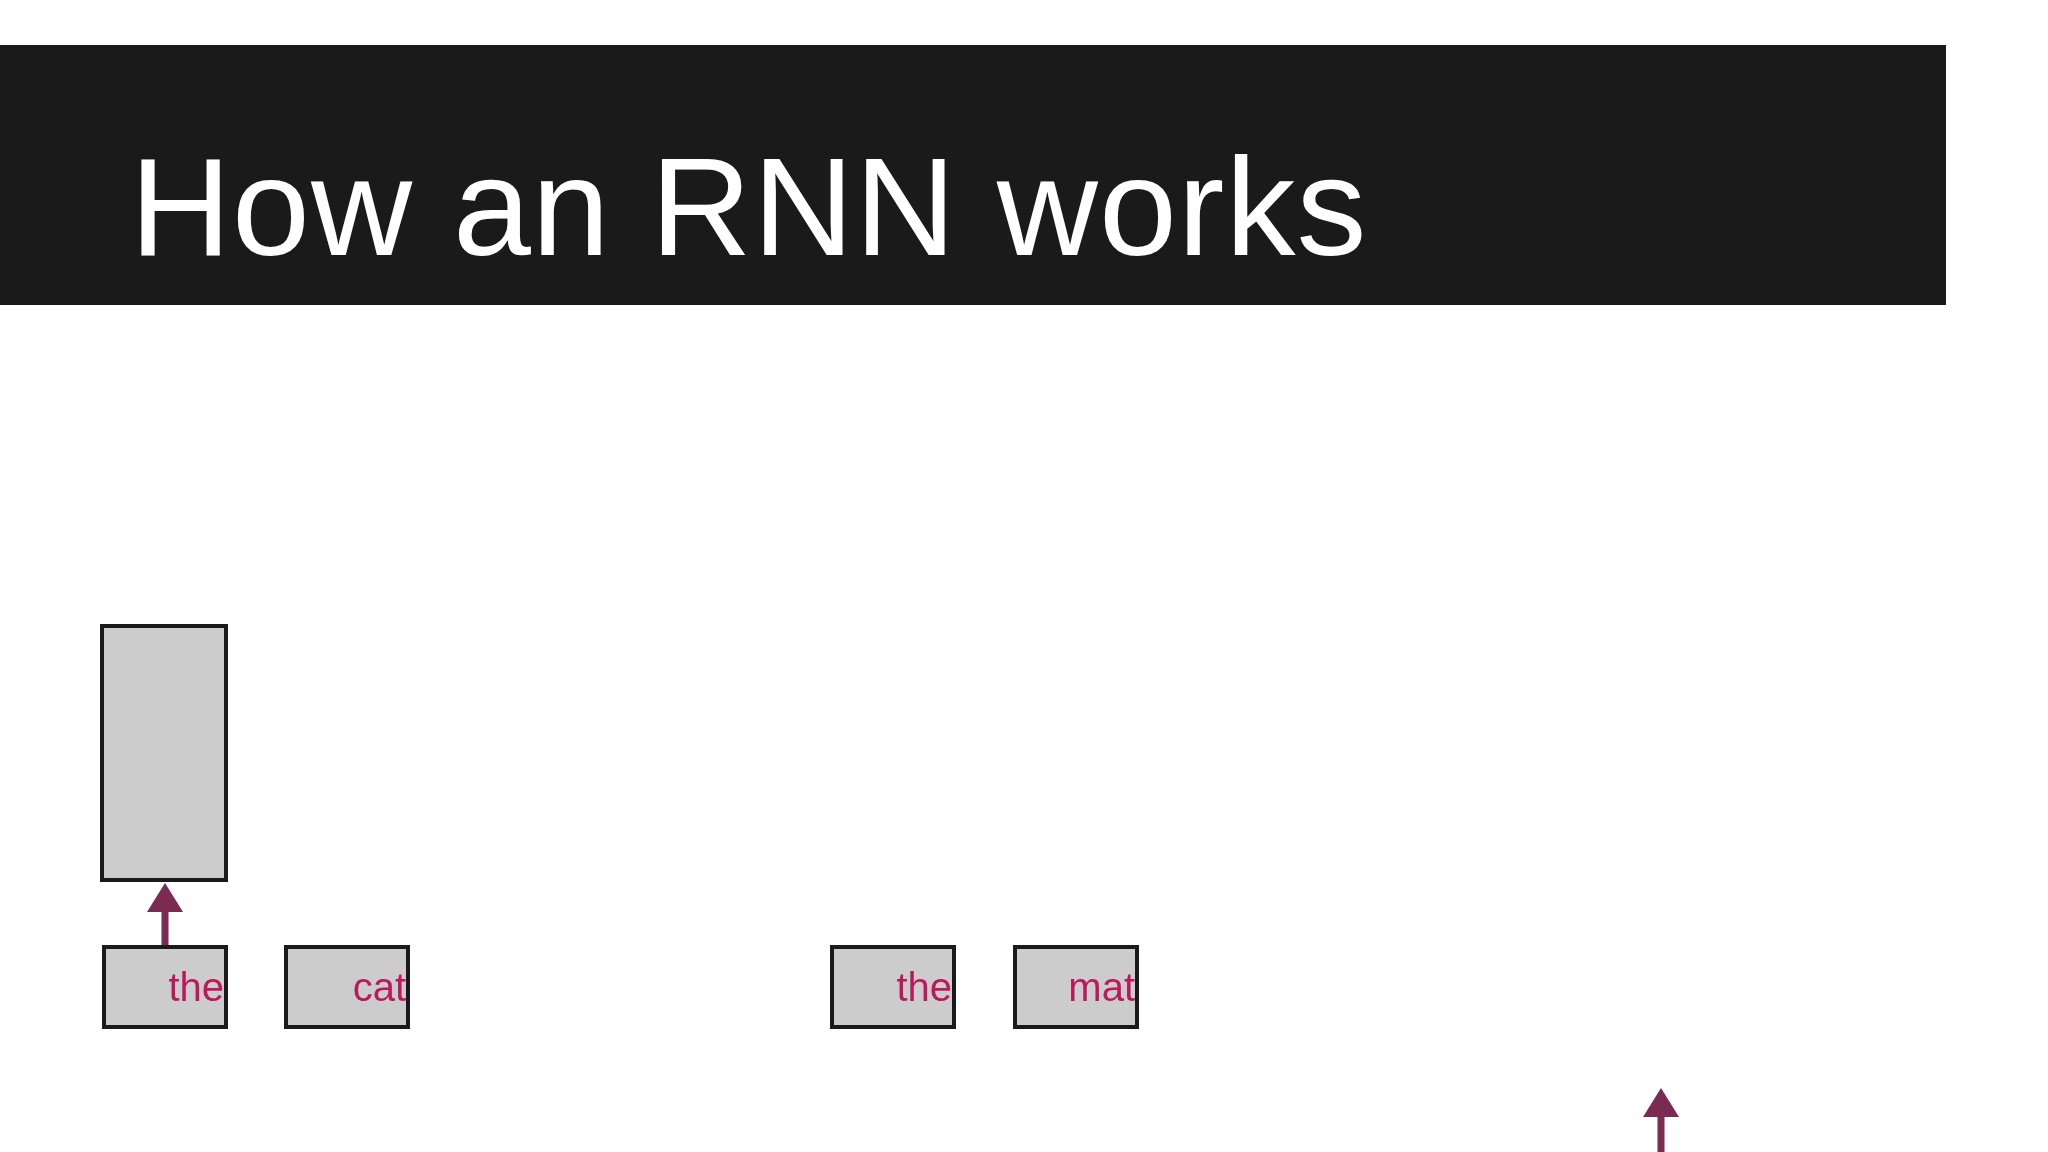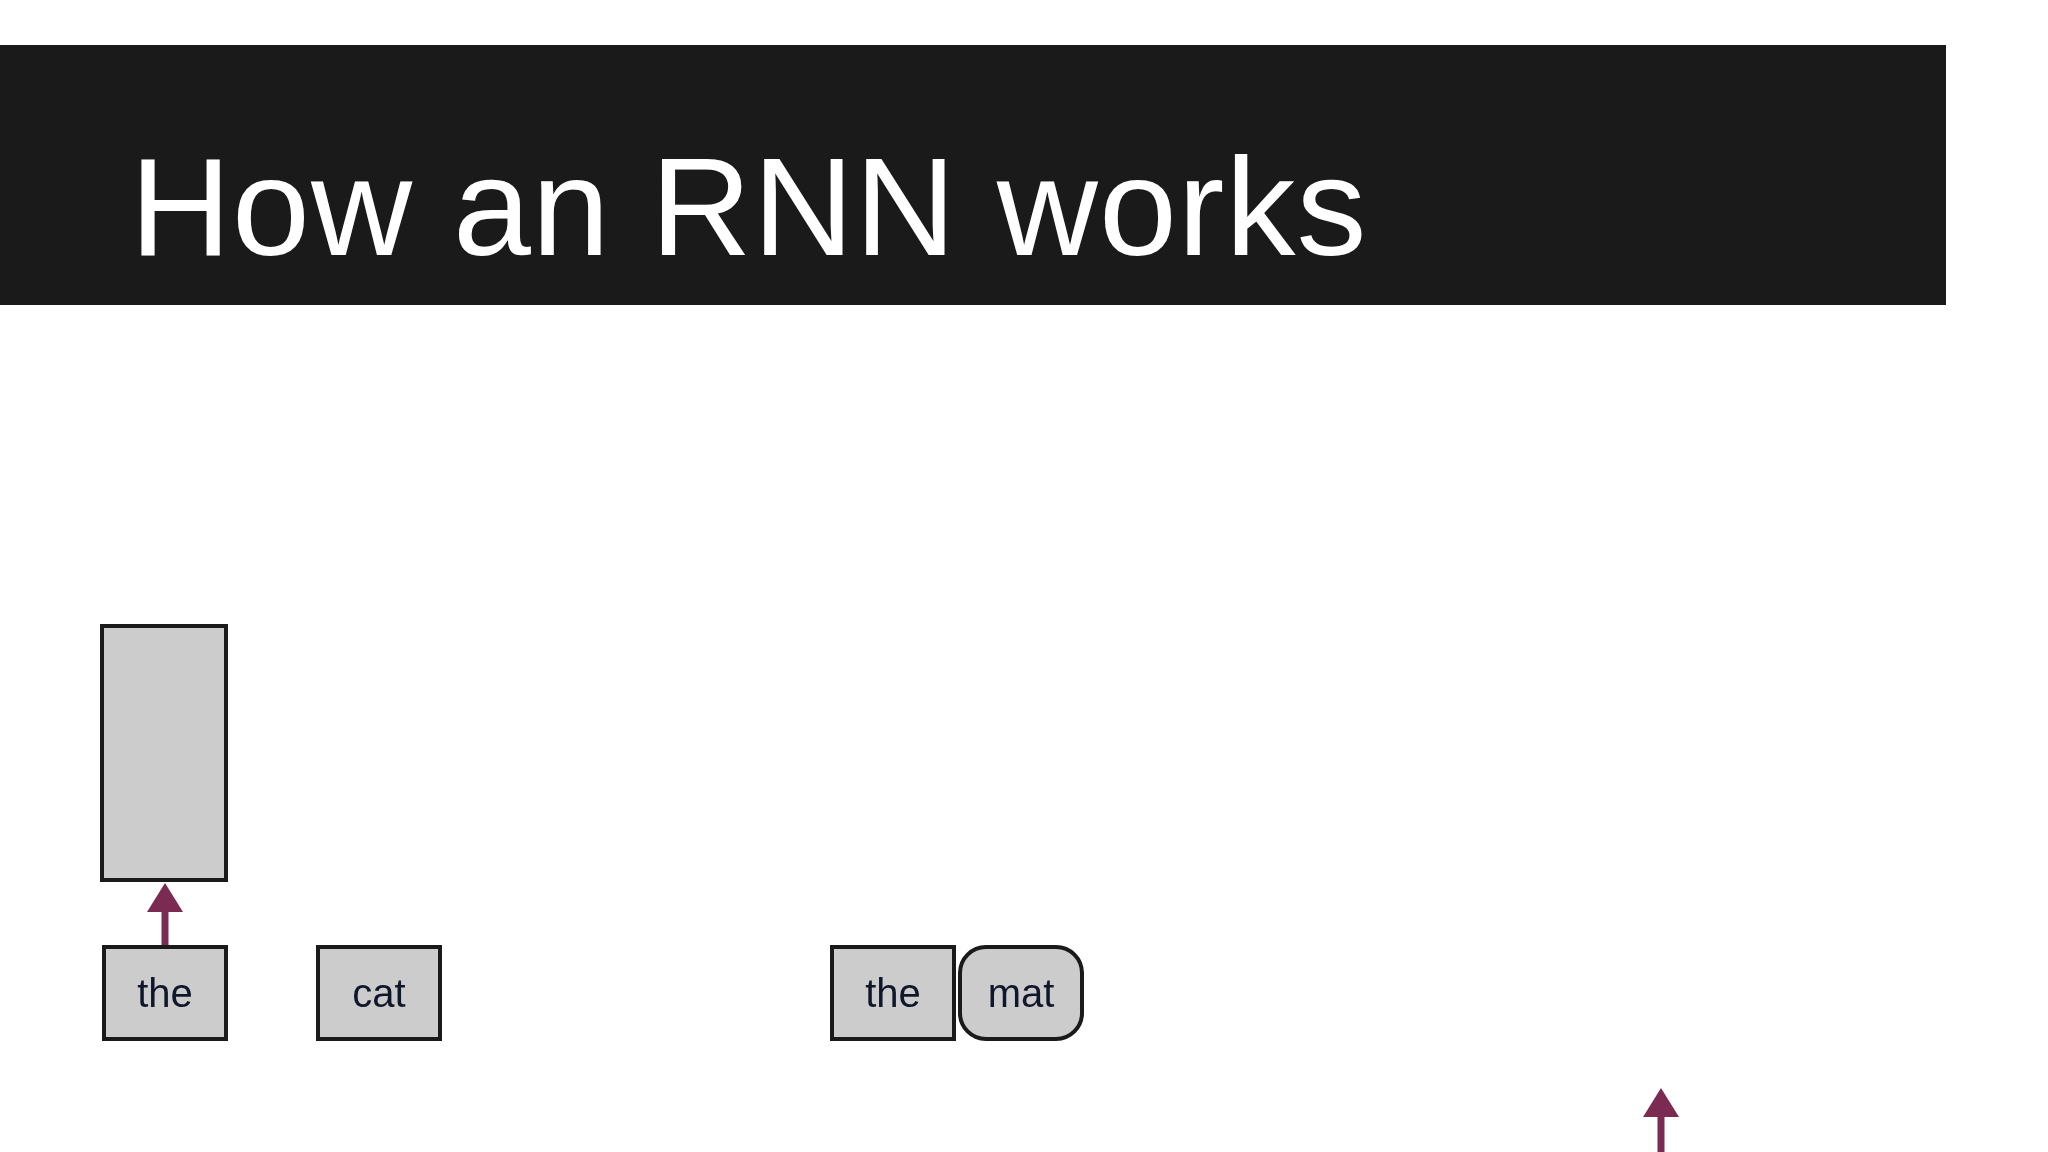--- a/index.html
+++ b/index.html
@@ -43,26 +43,26 @@
   }
   .hidden-box {
     left: 100px;
     top: 624px;
     width: 128px;
     height: 258px;
   }
   .word-box {
     top: 945px;
     width: 126px;
-    height: 96px;
+    height: 84px;
     display: flex;
     align-items: center;
-    justify-content: center;
+    justify-content: flex-end;
     font-size: 40px;
-    color: #0f172a;
+    color: #be185d;
   }
   .arrow-svg {
     position: absolute;
     overflow: visible;
   }
   .legend-label {
     position: absolute;
     left: 1700px;
     top: 1096px;
     font-size: 42px;
@@ -82,27 +82,27 @@
   <div class="box hidden-box"></div>
 
   <svg class="arrow-svg" style="left:140px; top:880px;" width="50" height="65">
     <rect x="21.5" y="29" width="7" height="36" fill="#7b2a52"></rect>
     <polygon points="25,3 7,32 43,32" fill="#7b2a52"></polygon>
   </svg>
 
   <div class="box word-box" style="left:102px;">
     <span>the</span>
   </div>
-  <div class="box word-box" style="left:284px;margin-left:32px;">
+  <div class="box word-box" style="left:284px;">
     <span>cat</span>
   </div>
   <div class="box word-box" style="left:830px;">
     <span>the</span>
   </div>
-  <div class="box word-box" style="left:958px;border-radius:28px;">
+  <div class="box word-box" style="left:1013px;">
     <span>mat</span>
   </div>
 
   <svg class="arrow-svg" style="left:1636px; top:1086px;" width="50" height="66">
     <rect x="21.5" y="28" width="7" height="38" fill="#7b2a52"></rect>
     <polygon points="25,2 7,31 43,31" fill="#7b2a52"></polygon>
   </svg>
 
 </div>
 

